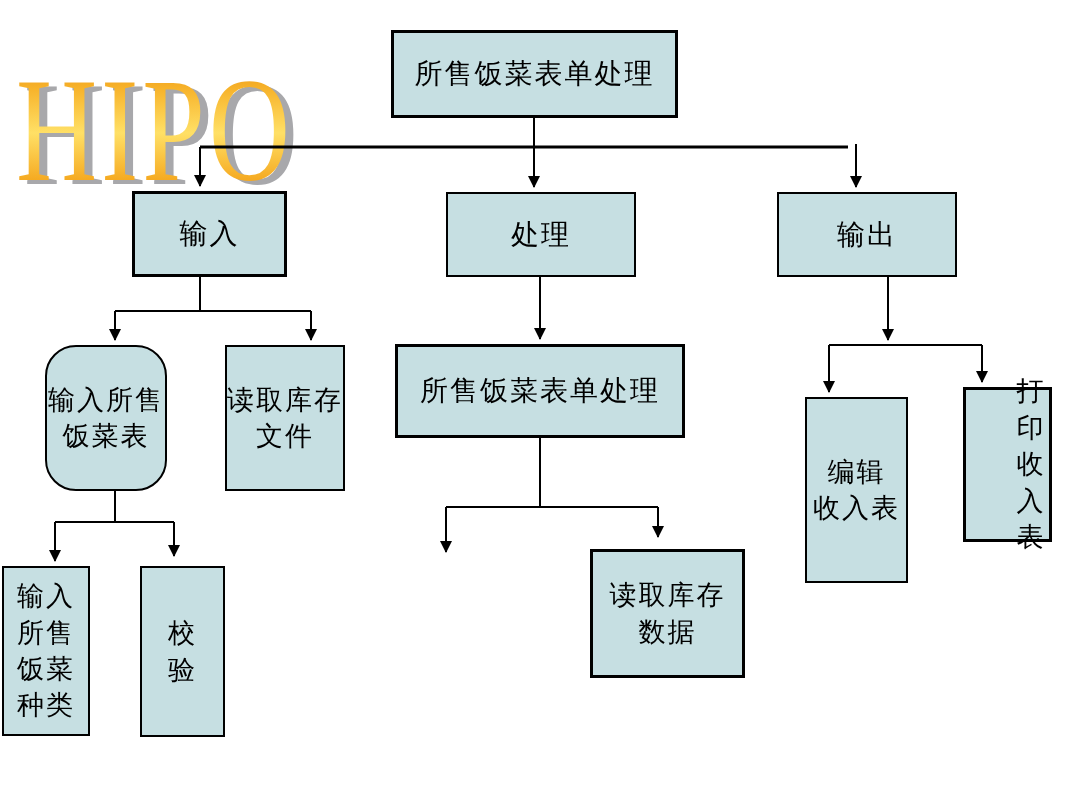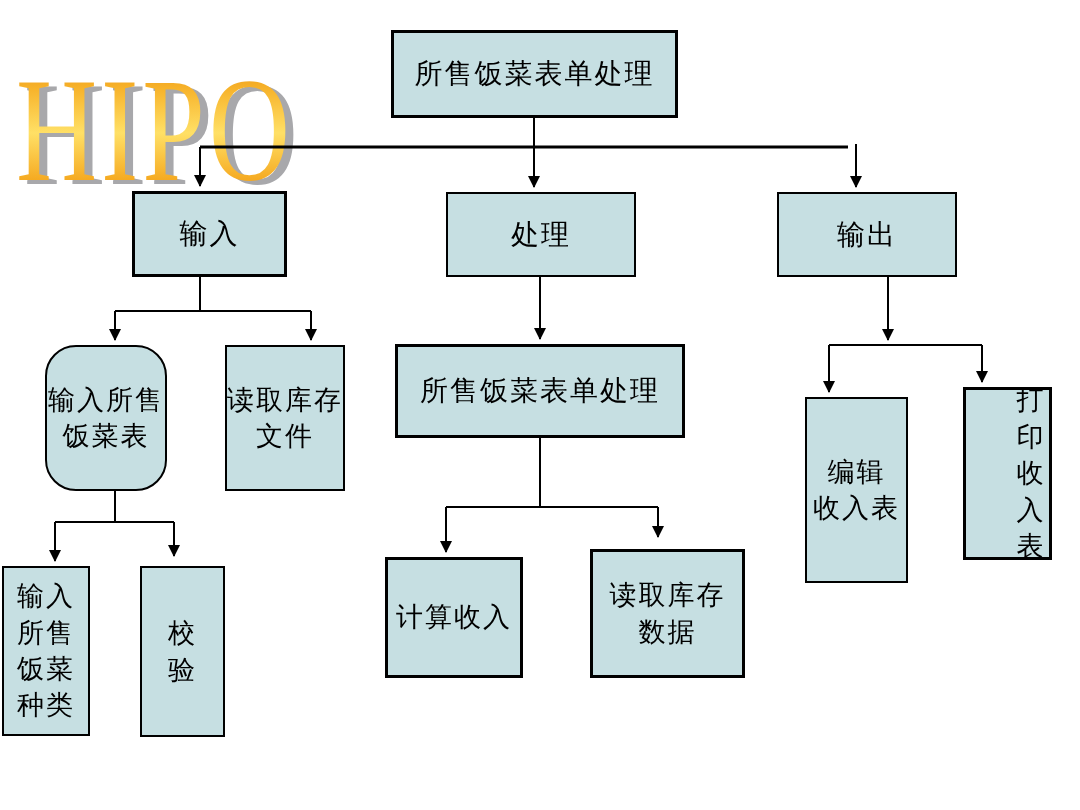--- a/index.html
+++ b/index.html
@@ -90,21 +90,21 @@
   #n-process       { left: 446px; top: 192px; width: 190px; height:  85px; font-size: 28px; }
   #n-output        { left: 777px; top: 192px; width: 180px; height:  85px; font-size: 28px; }
   #n-input-meals   { left:  45px; top: 345px; width: 122px; height: 146px; border-radius: 31px; }
   #n-read-inv      { left: 225px; top: 345px; width: 120px; height: 146px; }
   #n-meal-types    { left:   2px; top: 566px; width:  88px; height: 170px; }
   #n-verify        { left: 140px; top: 566px; width:  85px; height: 171px; }
   #n-process-form  { left: 395px; top: 344px; width: 290px; height:  94px; font-size: 28px; }
   #n-calc-income   { left: 385px; top: 557px; width: 138px; height: 121px; }
   #n-store-income  { left: 590px; top: 549px; width: 155px; height: 129px; }
   #n-edit-income   { left: 805px; top: 397px; width: 103px; height: 186px; }
-  #n-print-income  { left: 963px; top: 387px; width:  89px; height: 173px; letter-spacing: 0; padding-left: 45px; }
+  #n-print-income  { left: 963px; top: 387px; width:  89px; height: 155px; letter-spacing: 0; padding-left: 45px; }
 </style>
 </head>
 <body>
 
 <div id="canvas">
 
   <div class="logo">
     <span class="logo-shadow">HIPO</span>
     <span class="logo-front">HIPO</span>
   </div>
@@ -166,21 +166,20 @@
 文件</div>
 
   <div class="node" id="n-meal-types">输入
 所售
 饭菜
 种类</div>
   <div class="node" id="n-verify">校
 验</div>
 
   <div class="node thick" id="n-process-form">所售饭菜表单处理</div>
-  <div class="node thick" id="n-calc-income">计算收入</div>
   <div class="node thick" id="n-store-income">读取库存
 数据</div>
 
   <div class="node" id="n-edit-income">编辑
 收入表</div>
   <div class="node thick" id="n-print-income">打印
 收入表</div>
 
 </div>
 

